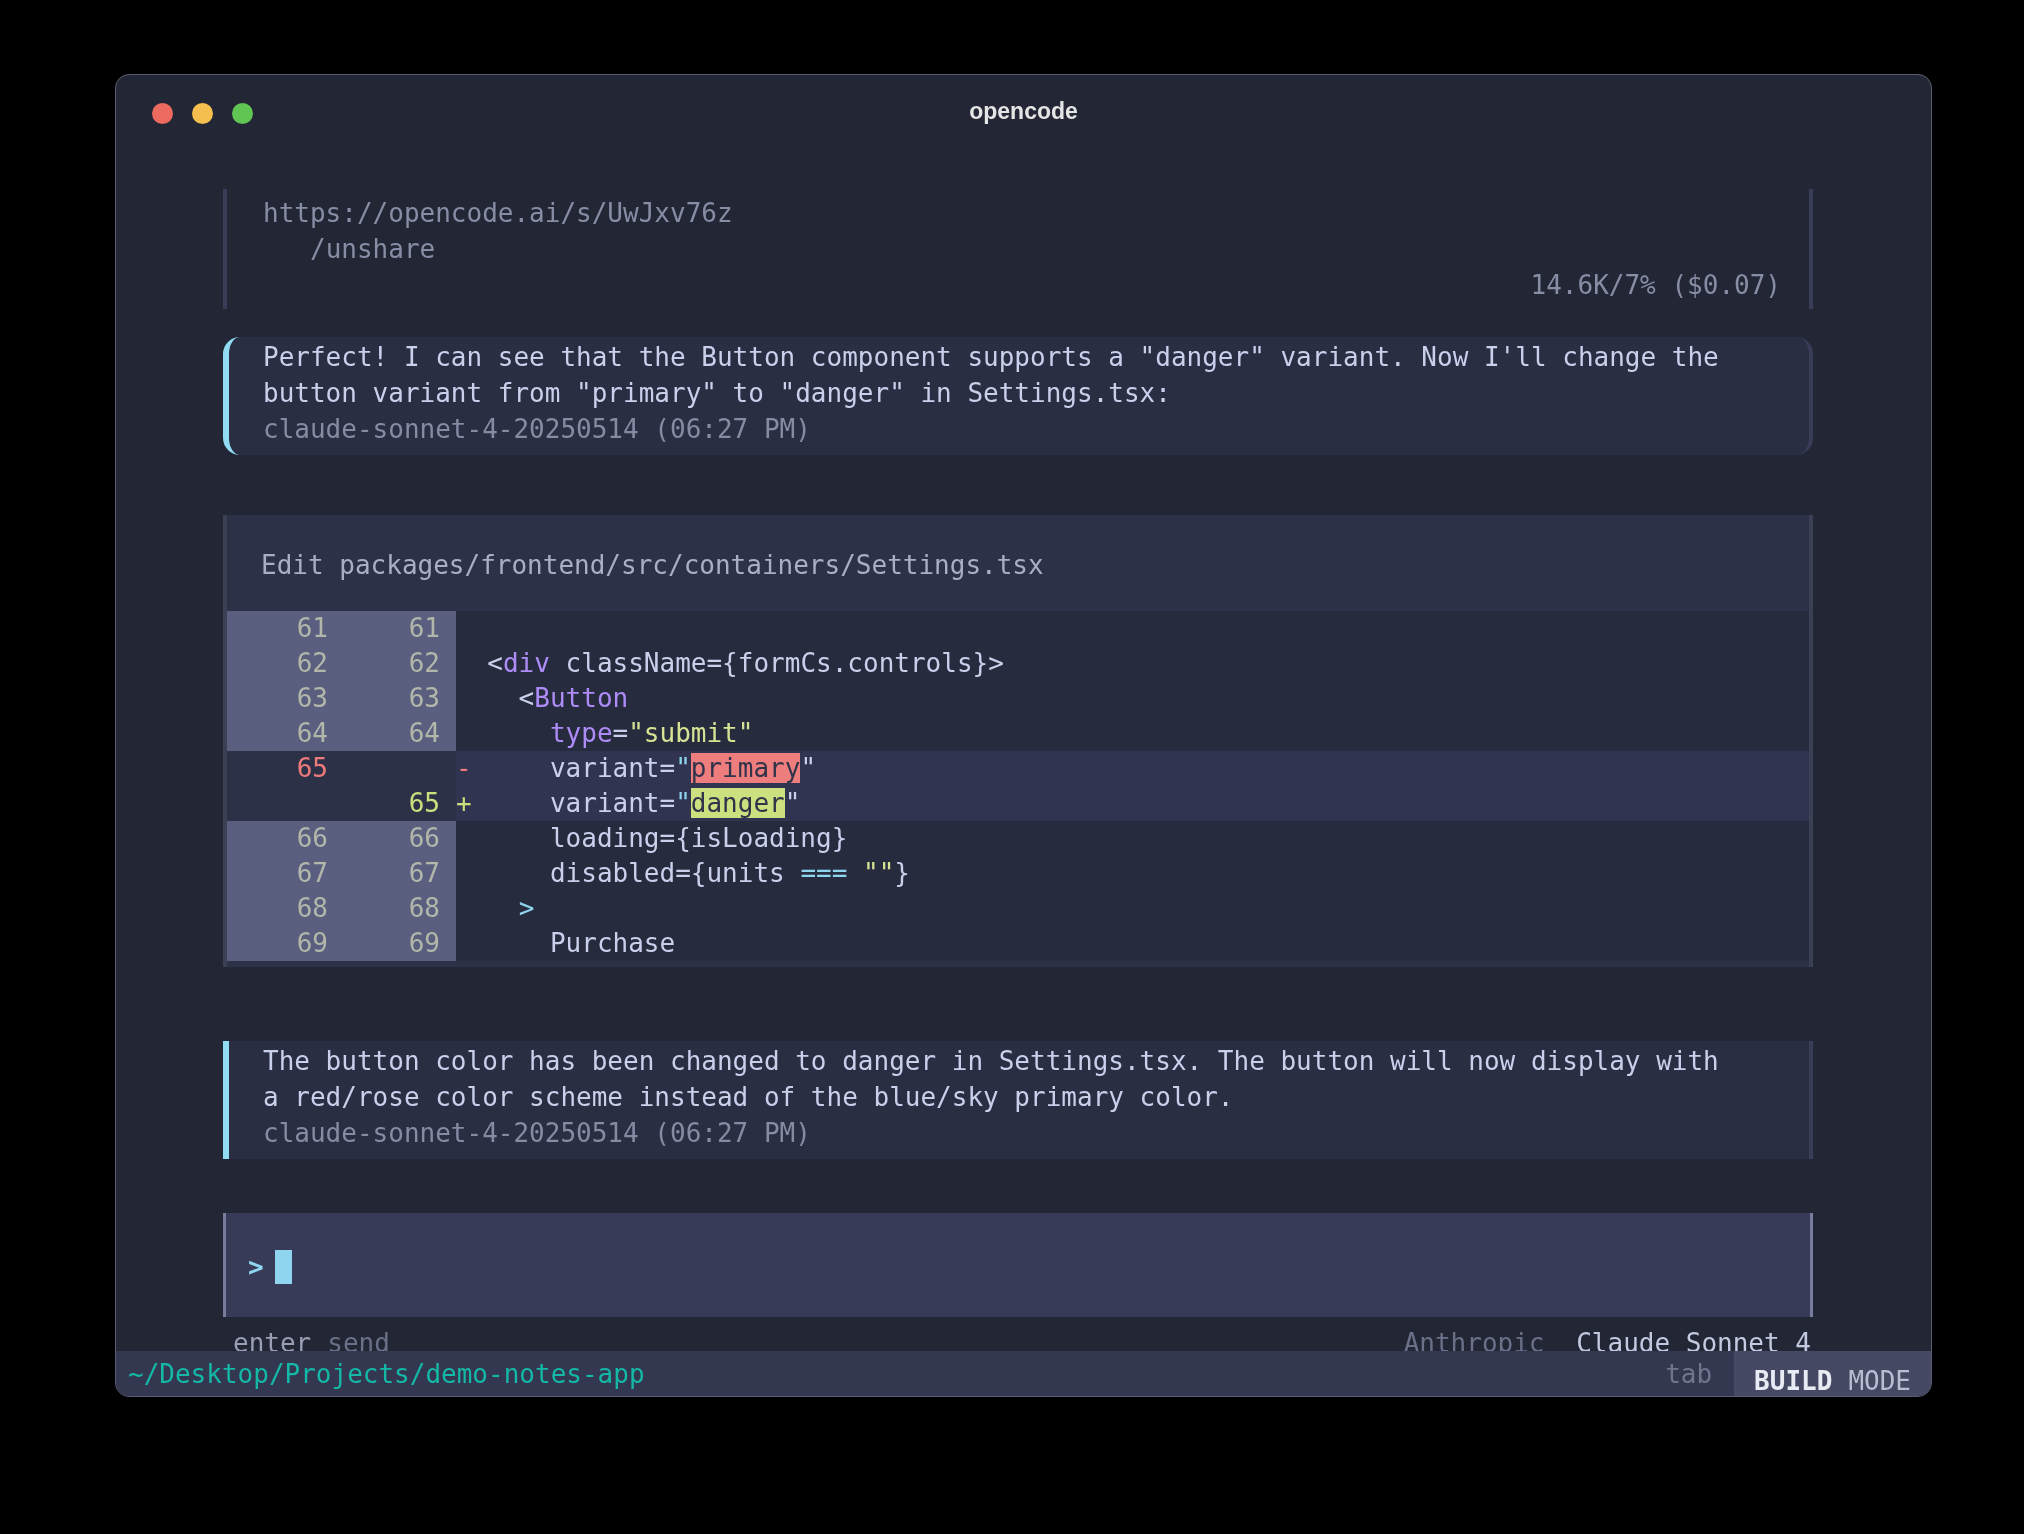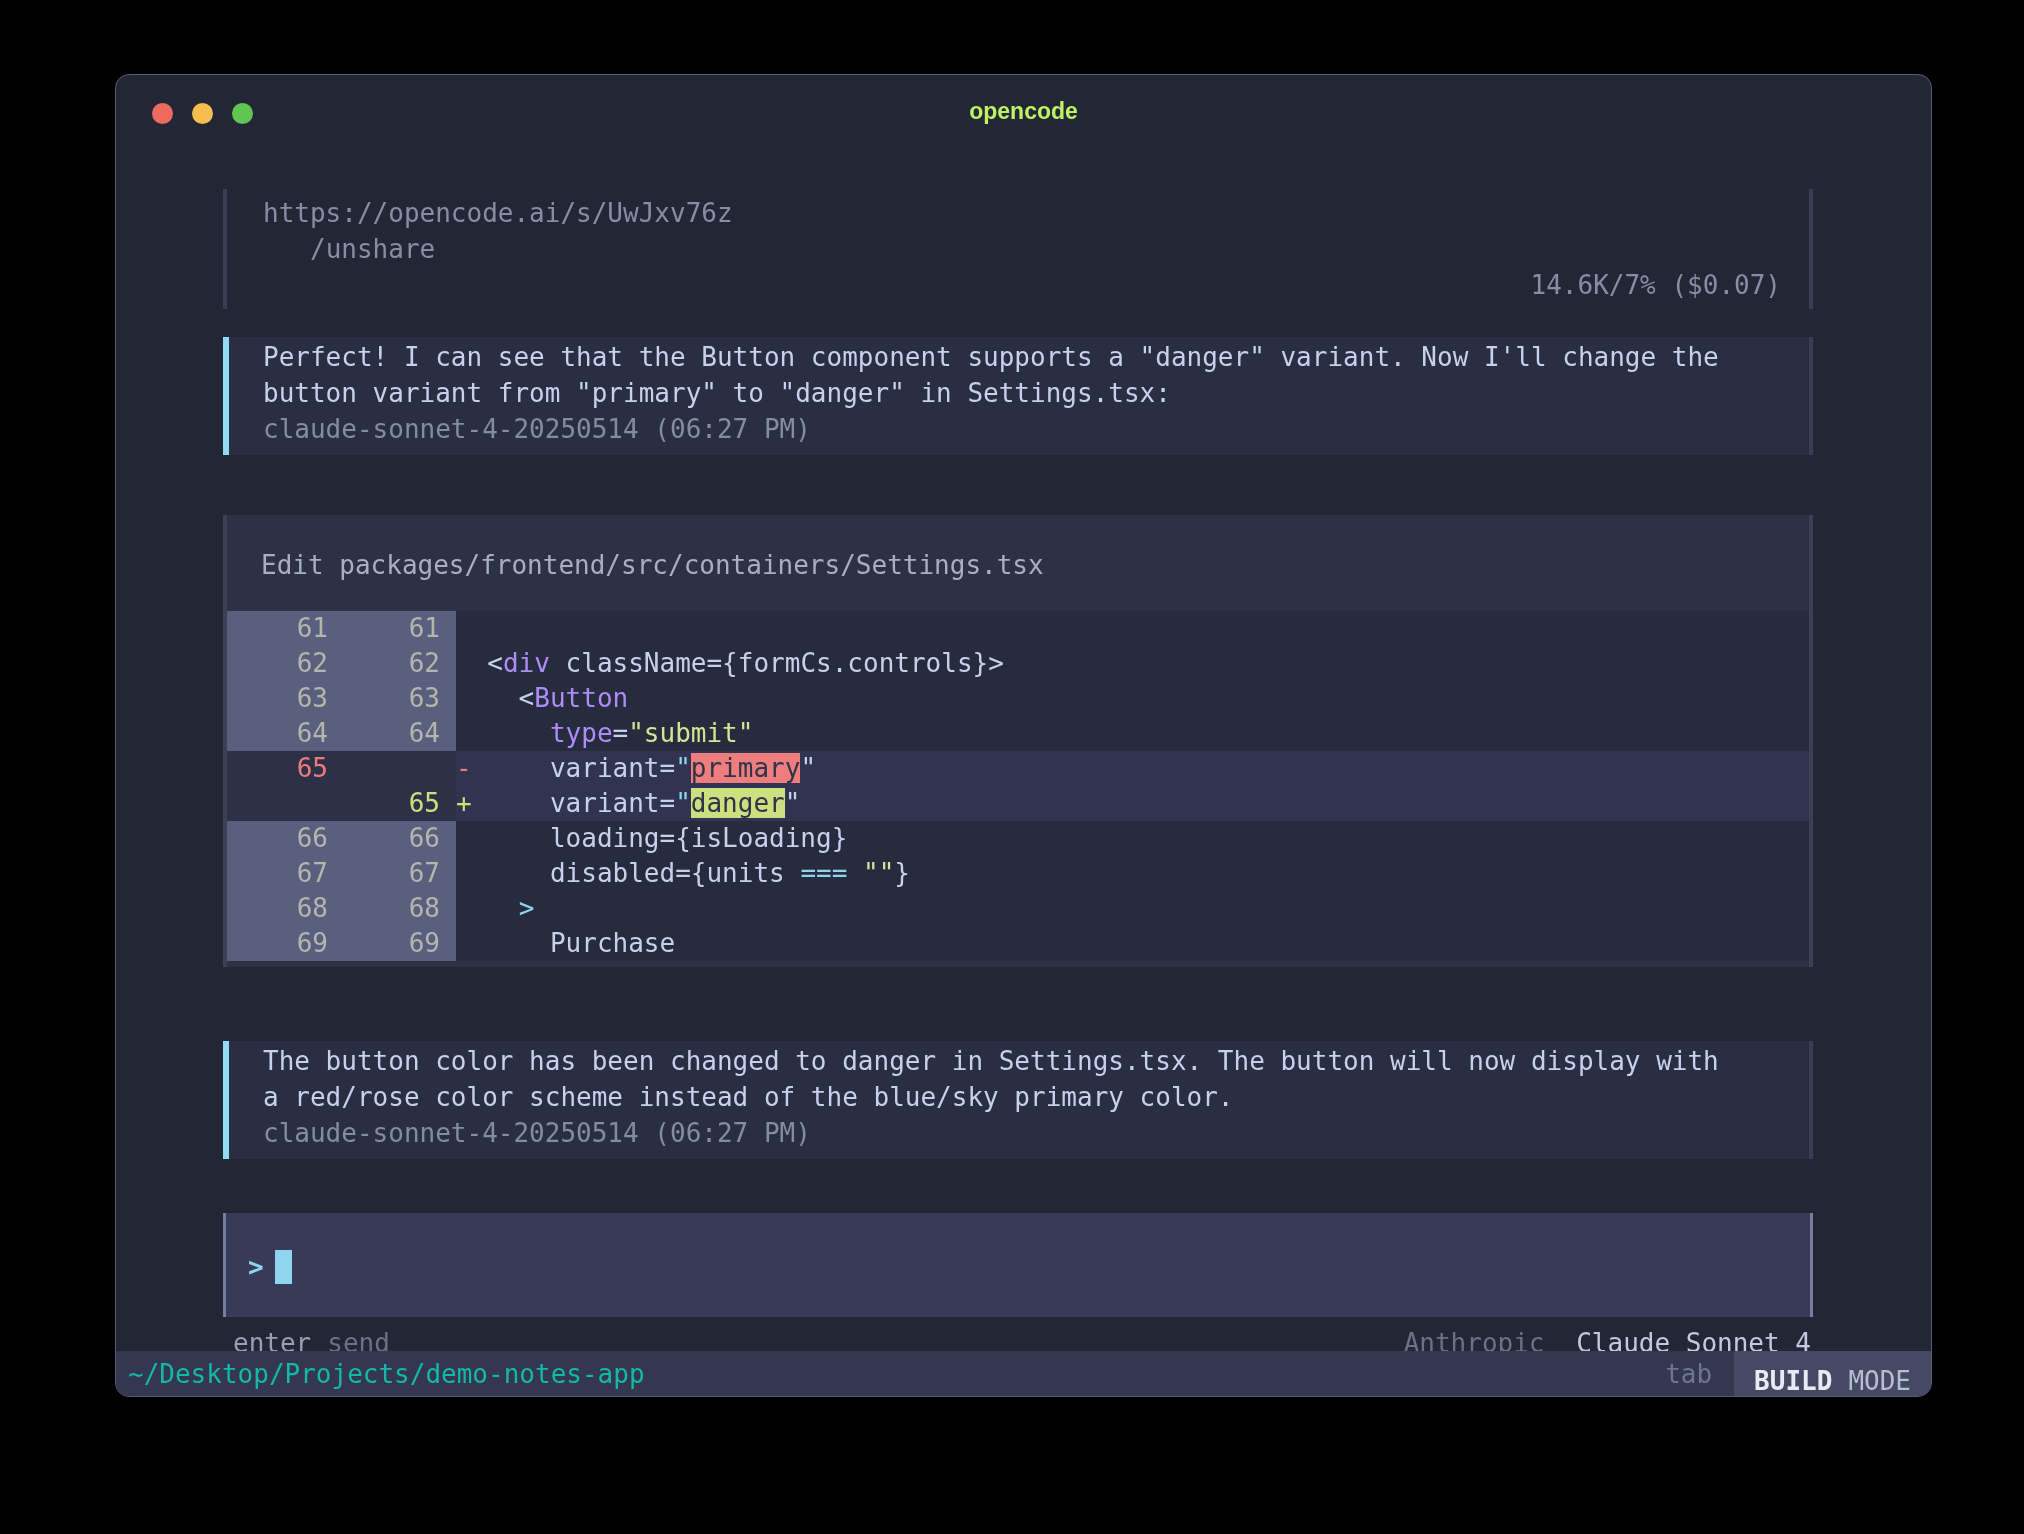--- a/index.html
+++ b/index.html
@@ -11,38 +11,38 @@
             overflow:hidden; }
 
   
   .titlebar { position:relative; height:70px; }
   .lights { position:absolute; left:36px; top:28px; display:flex; gap:19px; }
   .light { width:21px; height:21px; border-radius:50%; }
   .light.red { background:#ed6a5e; } .light.yellow { background:#f4bf4f; }
   .light.green { background:#61c554; }
   .win-title { position:absolute; left:0; right:0; top:18px; text-align:center;
                font-family:"Liberation Sans", sans-serif; font-weight:bold;
-               font-size:23px; line-height:36px; color:#bef264; }
+               font-size:23px; line-height:36px; color:#e5e5e5; }
 
   
   .content { margin-left:107px; width:1590px; font-size:26px; line-height:36px;
              color:#c9d0ec; }
 
   
   .hdr { margin-top:44px; border-left:4px solid #3a3d57; border-right:4px solid #3a3d57;
          padding:6px 28px 6px 36px; }
   .hdr-title { font-weight:bold; color:#ccd3ee; }
   .hdr-sub { display:flex; color:#888da6;flex-direction:column; }
   .hdr-unshare { margin-left:47px; }
   .hdr-stats { margin-left:auto; }
 
   
   .msg { background:#2a2e43; border-left:6px solid #92dcf3; border-right:4px solid #3a3d57;
          padding:2px 20px 8px 34px; }
-  .msg1 { margin-top:28px; }
+  .msg1 { margin-top:28px;border-radius:17px; }
   .msg2 { margin-top:74px; }
   .msg-meta { color:#868ba4; }
 
   
   .tool { margin-top:60px; background:#2d3147; border-left:4px solid #3c4055;
           border-right:4px solid #3c4055; padding-bottom:6px; }
   .tool-hdr { padding:32px 0 28px 34px; color:#a9aec5; }
   .drow { display:flex; height:35px; line-height:35px; }
   .dnum { width:101px; text-align:right; background:#5a5f80; color:#b3b7aa; }
   .dnum.new { width:112px; }

